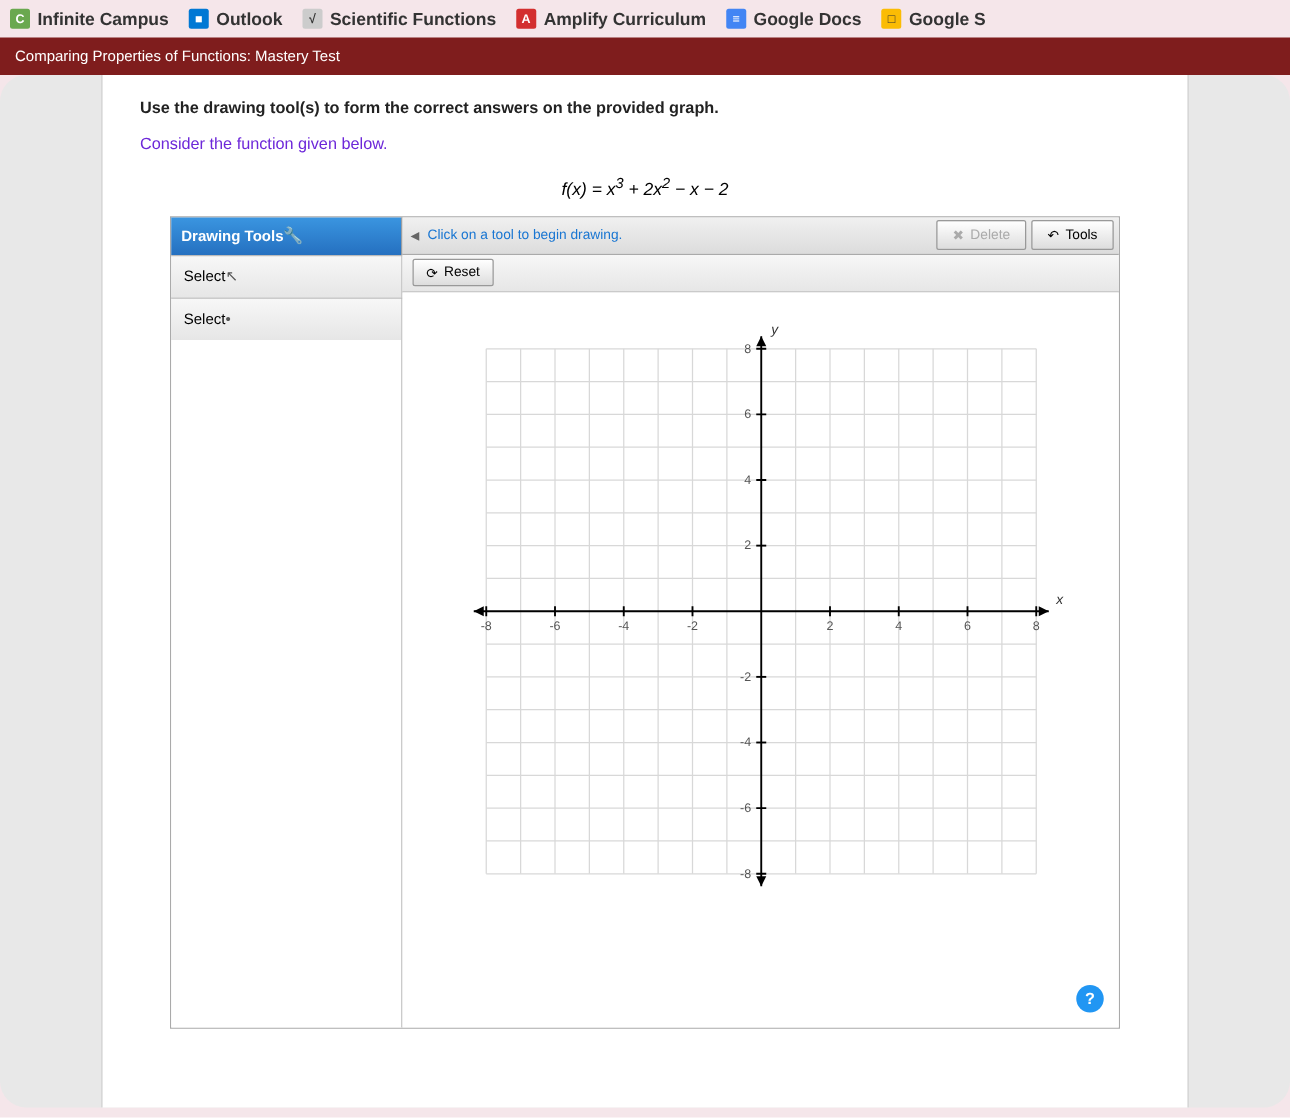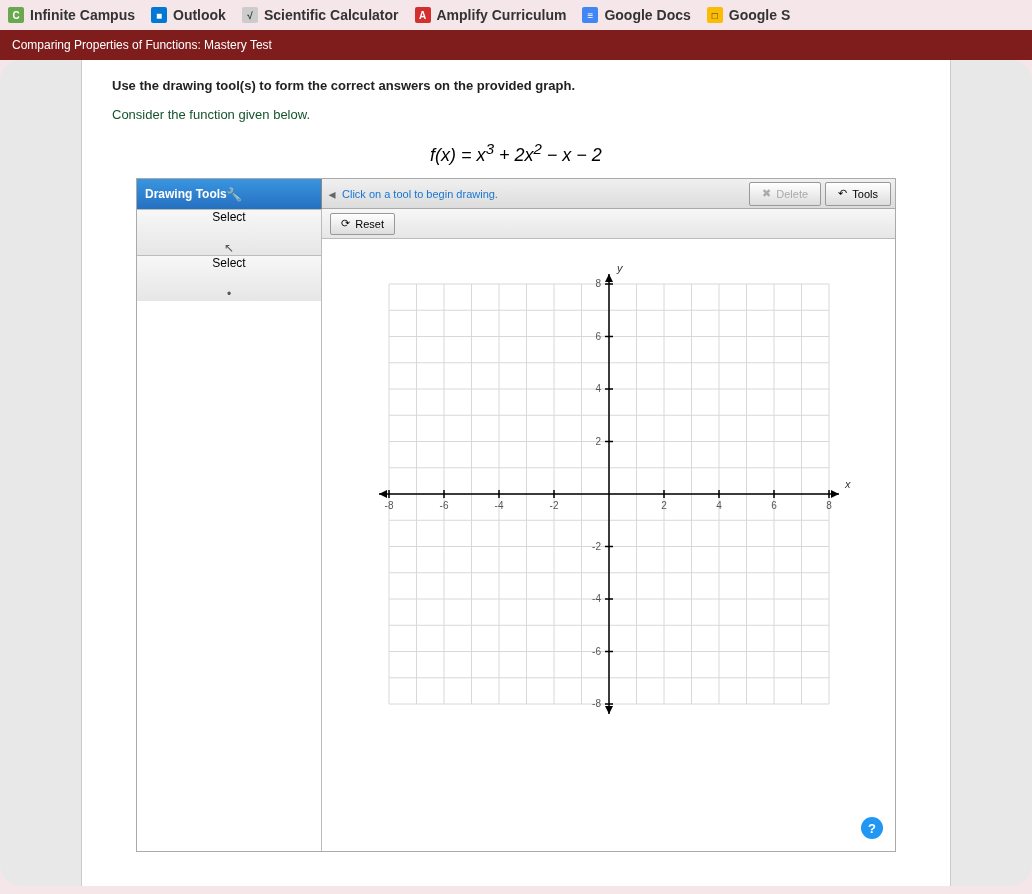--- a/index.html
+++ b/index.html
@@ -4,28 +4,28 @@
 <style>
   * { box-sizing: border-box; margin: 0; padding: 0; font-family: Arial, sans-serif; }
   body { width: 1032px; height: 894px; background: #f5e6ea; overflow: hidden; }
   .bookmark-bar { height: 30px; background: #f5e6ea; display: flex; align-items: center; padding: 0 8px; gap: 16px; font-size: 14px; font-weight: 600; }
   .bookmark-item { display: flex; align-items: center; gap: 6px; cursor: pointer; color: #333; }
   .bm-icon { width: 16px; height: 16px; display: flex; align-items: center; justify-content: center; font-size: 10px; font-weight: bold; border-radius: 2px; }
   .blue-bar { background: #7f1d1d; color: #fff; padding: 8px 12px; font-size: 12px; font-weight: 500; }
   .content-wrap { background: #e8e8e8; padding: 0; height: calc(100% - 30px - 38px); border-radius: 21px; }
   .question-panel { background: #fff; margin: 0 auto; width: 870px; min-height: 100%; border-left: 1px solid #ccc; border-right: 1px solid #ccc; padding: 18px 30px; }
   .instr { font-size: 13px; font-weight: bold; color: #222; margin-bottom: 14px; }
-  .sub { font-size: 13px; color: #14532d; margin-bottom: 18px; }
-  .formula { text-align: center; font-family: 'Times New Roman', serif; font-style: italic; font-size: 18px; margin: 8px 0 12px 0; }
+  .sub { font-size: 13px; color: #6d28d9; margin-bottom: 18px; }
+  .formula { text-align: center; font-family: 'Times New Roman', serif; font-style: italic; font-size: 14px; margin: 8px 0 12px 0; }
   .task { font-size: 13px; color: #222; margin-bottom: 20px; }
   .tool-area { margin: 0 auto; width: 760px; border: 1px solid #aaa; }
   .tools-col { width: 185px; }
   .tools-title { background: linear-gradient(#3a95e0,#2570c0); color: #fff; font-size: 12px; font-weight: bold; display: flex; align-items: center; padding: 0 8px; height: 30px; border-right: 1px solid #888; }
   .tools-title .wrench { color: #fff; font-size: 13px; }
-  .tool-row { height: 46px; display: flex; align-items: center; justify-content: space-between; padding: 0 10px; font-size: 12px; background: linear-gradient(#f7f7f7,#e6e6e6); border-top: 1px solid #bbb; border-right: 1px solid #bbb; cursor: pointer; flex-direction: column; }
+  .tool-row { height: 34px; display: flex; align-items: center; justify-content: flex-start; padding: 0 10px; font-size: 12px; background: linear-gradient(#f7f7f7,#e6e6e6); border-top: 1px solid #bbb; border-right: 1px solid #bbb; cursor: pointer; }
   .tool-row .ic { font-size: 12px; color: #555; }
   .canvas-col { flex: 1; display: flex; flex-direction: column; }
   .hint-row { height: 30px; display: flex; align-items: center; background: linear-gradient(#f0f0f0,#dcdcdc); border-bottom: 1px solid #aaa; }
   .hint-row .arrow { width: 20px; text-align: center; color: #666; font-size: 14px; }
   .hint-row .hint-text { font-size: 11px; color: #1976d2; flex: 1; }
   .hint-row .btn { height: 24px; padding: 0 12px; font-size: 11px; display: flex; align-items: center; gap: 5px; border: 1px solid #999; background: linear-gradient(#fff,#ddd); margin-right: 4px; cursor: pointer; border-radius: 2px; }
   .hint-row .btn.disabled { color: #aaa; cursor: default; }
   .reset-row { height: 30px; display: flex; align-items: center; padding: 0 8px; background: linear-gradient(#f7f7f7,#e6e6e6); border-bottom: 1px solid #bbb; }
   .reset-row .btn { height: 22px; padding: 0 10px; font-size: 11px; display: flex; align-items: center; gap: 5px; border: 1px solid #999; background: linear-gradient(#fff,#ddd); cursor: pointer; border-radius: 2px; }
   .graph-area { flex: 1; background: #fff; position: relative; height: 520px; }
@@ -44,21 +44,21 @@
     <div class="bookmark-item">
       <div class="bm-icon" style="background: rgb(106, 168, 79); color: rgb(255, 255, 255);">C</div>
       <span>Infinite Campus</span>
     </div>
     <div class="bookmark-item">
       <div class="bm-icon" style="background: rgb(0, 120, 212); color: rgb(255, 255, 255);">■</div>
       <span>Outlook</span>
     </div>
     <div class="bookmark-item">
       <div class="bm-icon" style="background: rgb(204, 204, 204); color: rgb(51, 51, 51);">√</div>
-      <span>Scientific Calculator</span>
+      <span>Scientific Functions</span>
     </div>
     <div class="bookmark-item">
       <div class="bm-icon" style="background: rgb(211, 47, 47); color: rgb(255, 255, 255);">A</div>
       <span>Amplify Curriculum</span>
     </div>
     <div class="bookmark-item">
       <div class="bm-icon" style="background: rgb(66, 133, 244); color: rgb(255, 255, 255);">≡</div>
       <span>Google Docs</span>
     </div>
     <div class="bookmark-item">

